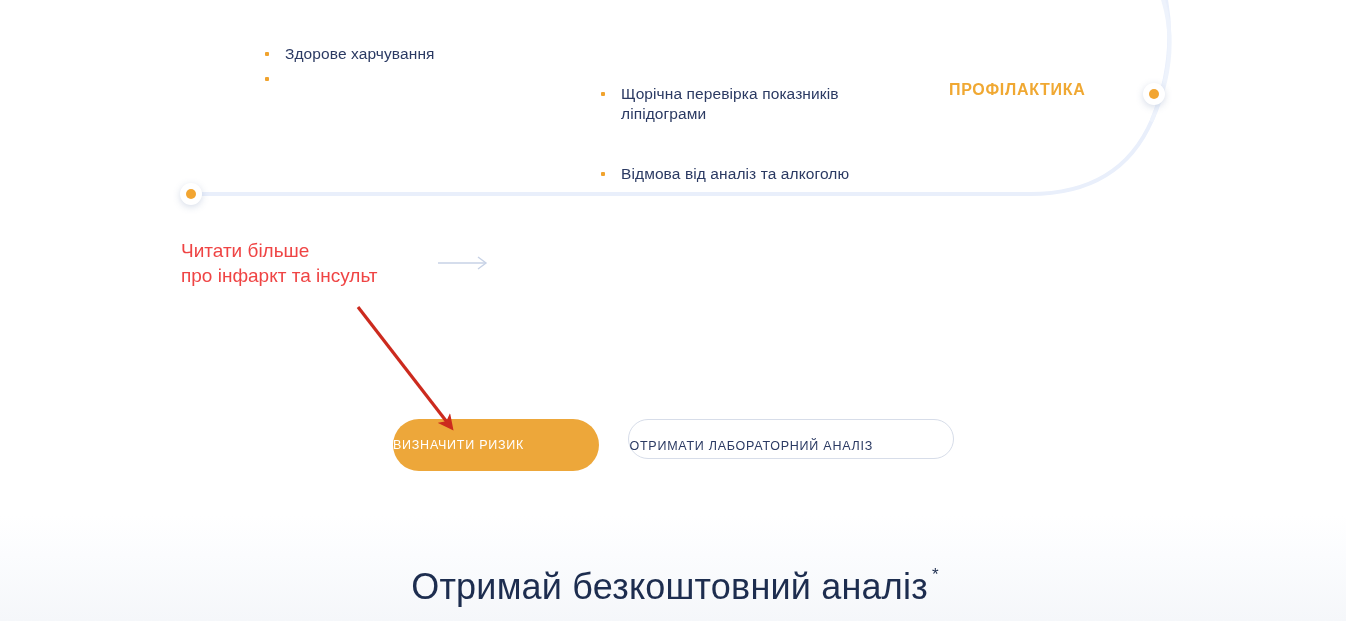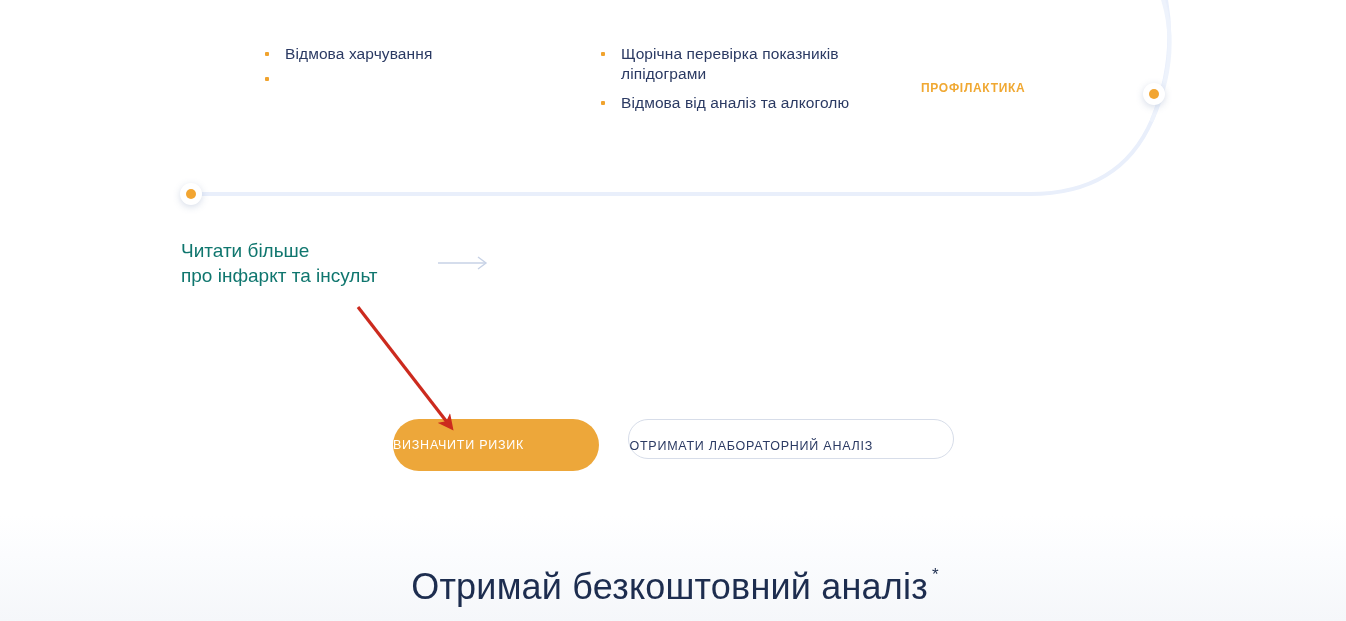--- a/index.html
+++ b/index.html
@@ -57,38 +57,38 @@
 
   .bullet-item {
     position: relative;
     padding-left: 27px;
     color: #2b3a63;
     font-size: 15.5px;
     line-height: 20px;
     margin-bottom: 5px;
     letter-spacing: 0.1px;
   }
-  .bullet-col.right .bullet-item { margin-bottom: 9px; }
+  .bullet-col.right .bullet-item { margin-bottom: 9px; margin-top: 40px; }
   .bullet-dot {
     position: absolute;
     left: 7px;
     top: 8px;
     width: 4px;
     height: 4px;
     border-radius: 1px;
     background: #f0a32e;
   }
 
   
   .stage-label {
     position: absolute;
-    left: 921px;
+    left: 949px;
     top: 81px;
     color: #f0a832;
-    font-size: 12px;
+    font-size: 16px;
     font-weight: bold;
     letter-spacing: 0.7px;
     white-space: nowrap;
   }
 
   
   .node-dot {
     position: absolute;
     width: 22px;
     height: 22px;
@@ -107,21 +107,21 @@
     background: #f2a531;
   }
   .node-dot.left-node  { left: 180px;  top: 183px; }
   .node-dot.right-node { left: 1143px; top: 83px; }
 
   
   .read-more {
     position: absolute;
     left: 181px;
     top: 238px;
-    color: #0f766e;
+    color: #ef4444;
     font-size: 19px;
     line-height: 25px;
     white-space: nowrap;
   }
   .read-more-arrow {
     position: absolute;
     left: 437px;
     top: 254px;
     width: 52px;
     height: 18px;
@@ -202,21 +202,21 @@
 
   <svg class="timeline-svg" viewBox="0 0 1346 621" xmlns="http://www.w3.org/2000/svg">
     <path d="M 191 194 L 1030 194 Q 1120 194 1152 120 Q 1185 40 1155 -40" fill="none" stroke="#e9effb" stroke-width="4" stroke-linecap="round"></path>
     <path d="M 1152 120 Q 1196 20 1130 -60" fill="none" stroke="#eef3fc" stroke-width="4" stroke-linecap="round"></path>
   </svg>
 
   <div class="bullets">
     <div class="bullet-col left">
       <div class="bullet-item">
         <span class="bullet-dot"></span>
-        <span>Відмова харчування</span>
+        <span>Здорове харчування</span>
       </div>
       <div class="bullet-item">
         <span class="bullet-dot"></span>
       </div>
     </div>
 
     <div class="bullet-col right">
       <div class="bullet-item">
         <span class="bullet-dot"></span>
         <span>Щорічна перевірка показників ліпідограми</span>

